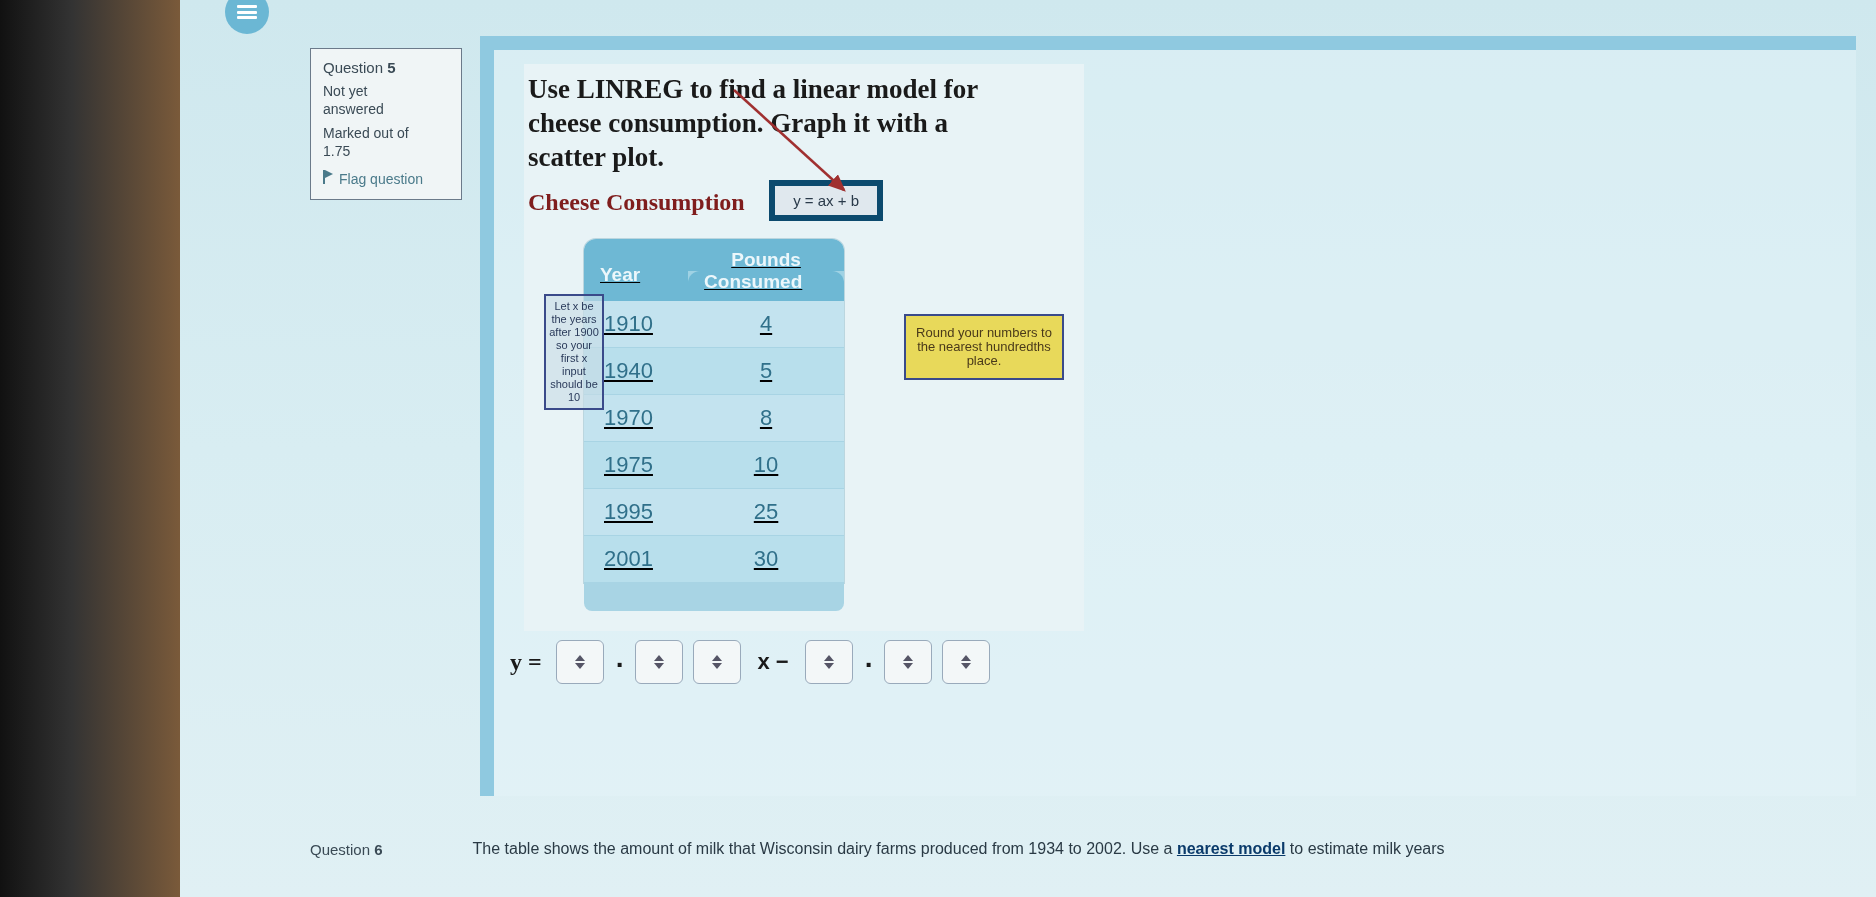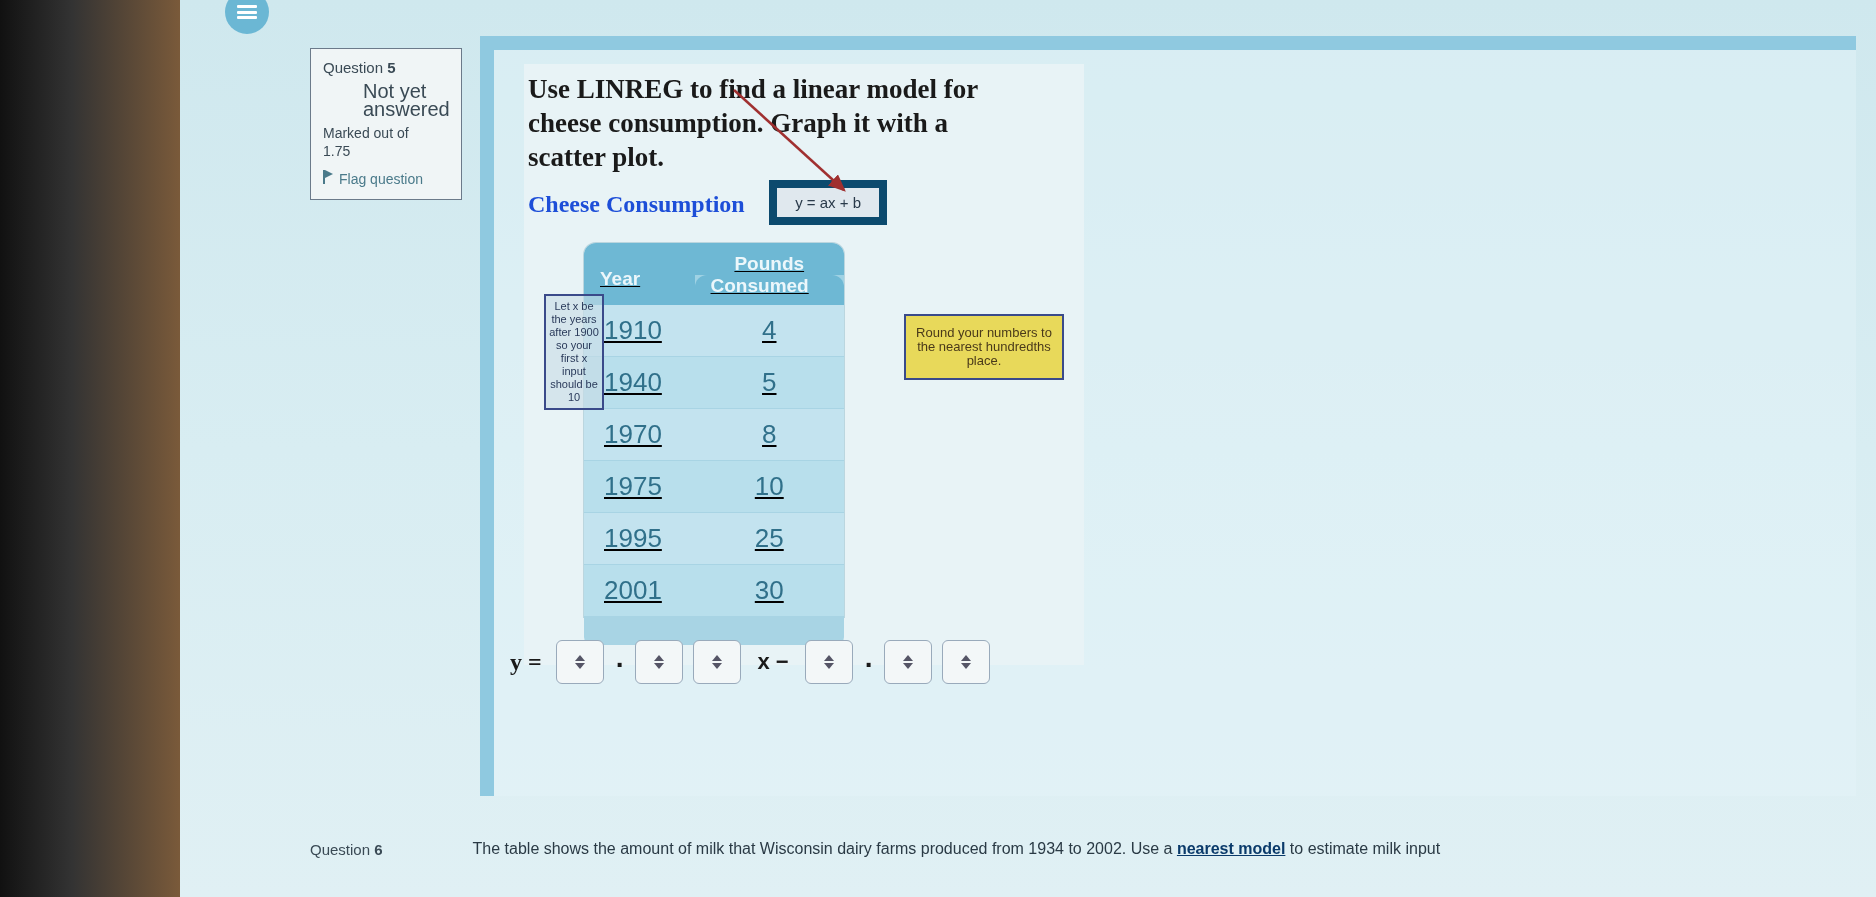--- a/index.html
+++ b/index.html
@@ -37,21 +37,21 @@
     left: 130px; top: 48px;
     width: 152px;
     background: #f0f5f6;
     border: 1px solid #6b7a8a;
     padding: 10px 12px 12px 12px;
     font-size: 15px;
     color: #3a4a55;
   }
   .question-box .qnum { margin-bottom: 6px; }
   .question-box .qnum b { font-weight: bold; }
-  .question-box .status { font-size: 20px; line-height: 18px; margin-bottom:6px;margin-left:40px;}
+  .question-box .status { font-size: 14px; line-height: 18px; margin-bottom:6px;}
   .question-box .marked { font-size: 14px; line-height: 18px; margin-bottom:10px;}
   .flag-link { color: #4a7a8a; font-size: 14px; cursor:pointer; }
   .flag-link .flag-ic { display:inline-block; width:12px;height:14px; position:relative; margin-right:4px;}
   .flag-link .flag-ic::before{content:"";position:absolute;left:0;top:0;width:2px;height:14px;background:#4a7a8a;}
   .flag-link .flag-ic::after{content:"";position:absolute;left:2px;top:0;border-left:8px solid #4a7a8a;border-top:4px solid transparent;border-bottom:4px solid transparent;}
   .content-panel {
     position: absolute;
     left: 300px; top: 36px;
     right: 20px;
     height: 760px;
@@ -72,27 +72,27 @@
     font-size: 27px;
     font-weight: bold;
     color: #1a1a1a;
     line-height: 34px;
     padding: 0 10px 6px 4px;
   }
   .subtitle {
     font-family: Georgia, 'Times New Roman', serif;
     font-size: 24px;
     font-weight: bold;
-    color: #1d4ed8;
+    color: #7f1d1d;
     padding-left: 4px;
     display:inline-block;
   }
   .formula-box {
     display:inline-block;
-    border: 8px solid #0c4a6e;
+    border: 6px solid #0c4a6e;
     background: #e0e8ee;
     padding: 6px 18px;
     font-size: 15px;
     color: #2a3a4a;
     margin-left: 20px;
     vertical-align: 4px;
   }
   .arrow-svg{
     position:absolute;
     left: 200px; top: 16px;
@@ -117,21 +117,21 @@
     padding: 6px 10px;
     text-align: center;
   }
   .data-table thead th:first-child { text-align:left; padding-left:16px; border-top-left-radius:12px;}
   .data-table thead th:last-child { border-top-right-radius:12px;}
   .data-table thead .top-row th{ padding-top:10px; padding-bottom:0;}
   .data-table thead .bot-row th{ padding-top:0; padding-bottom:8px;}
   .data-table tbody td {
     background: #c3e3ef;
     color: #30708a;
-    font-size: 26px;
+    font-size: 22px;
     padding: 10px 14px;
     border-bottom: 1px solid #a8d4e4;
     text-align: center;
     font-weight: 500;
   }
   .data-table tbody td:first-child { text-align:left; padding-left:20px;}
   .data-table tbody tr:nth-child(even) td { background:#b8dfec;}
   .data-table-foot { width:260px;height:28px;background:#a8d4e4;margin-left:60px;border-radius:0 0 8px 8px;}
   .hint-left {
     position: absolute;
@@ -347,17 +347,17 @@
         </span>
       </span>
   </div>
 
   <div class="q6-row">
     <div class="q6-label">
       <span>Question</span>
       <b>6</b>
     </div>
     <div class="q6-text">
-      <span>The table shows the amount of milk that Wisconsin dairy farms produced from 1934 to 2002.  Use a </span><a class="lm">nearest model</a><span> to estimate milk input</span>
+      <span>The table shows the amount of milk that Wisconsin dairy farms produced from 1934 to 2002.  Use a </span><a class="lm">nearest model</a><span> to estimate milk years</span>
     </div>
   </div>
 
 </div>
 
 </body></html>

